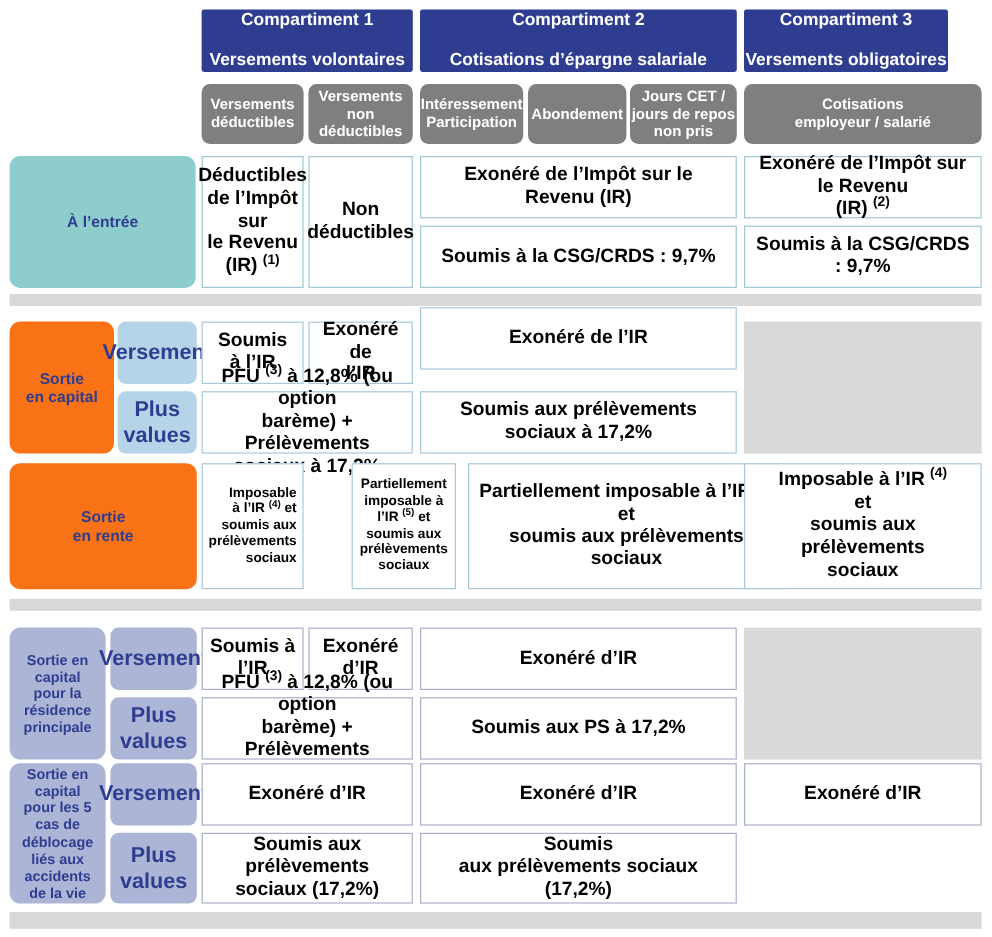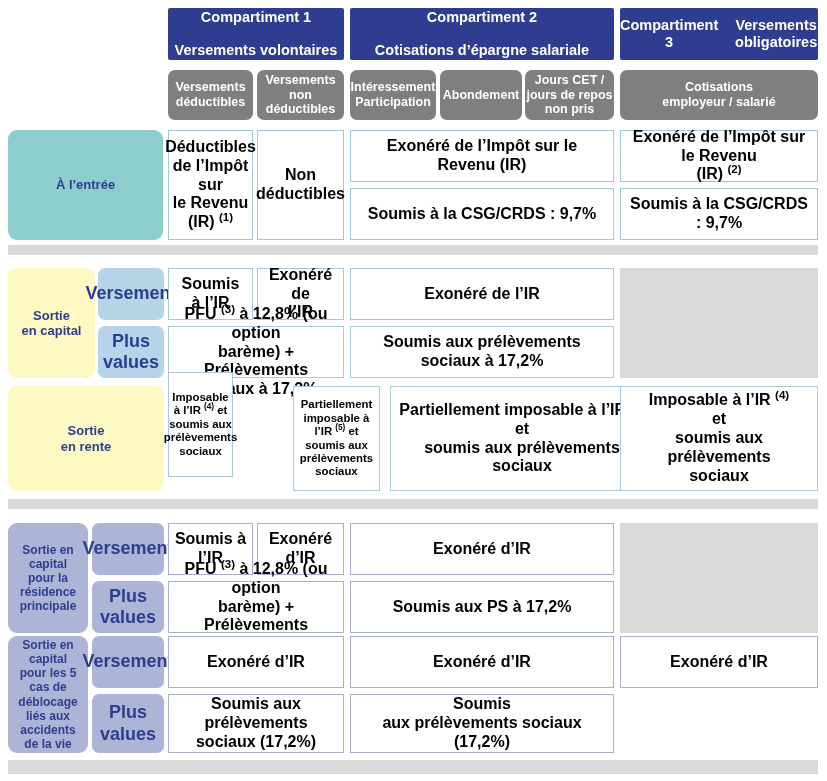--- a/index.html
+++ b/index.html
@@ -51,21 +51,21 @@
 
   
   .lbl {
     color: #2e3d8f;
     font-weight: bold;
     font-size: 13px;
     border-radius: 9px;
     padding: 2px 4px;
   }
   .lbl-teal   { background: #8ecdcd; }
-  .lbl-blue   { background: #fef9c3; }
+  .lbl-blue   { background: #f97316; }
   .lbl-periw  { background: #adb5d6; }
   .lbl-xs     { font-size: 12px; }
 
   
   .sublbl {
     color: #2e3d8f;
     font-weight: bold;
     font-size: 18px;
     border-radius: 7px;
   }
@@ -105,21 +105,21 @@
   <div class="box comp-hdr" style="left:168px; top:8px; width:176px; height:52px; flex-direction:column;">
     <span>Compartiment 1</span>
     <span class="l2">Versements volontaires</span>
   </div>
 
   <div class="box comp-hdr" style="left:350px; top:8px; width:264px; height:52px; flex-direction:column;">
     <span>Compartiment 2</span>
     <span class="l2">Cotisations d’épargne salariale</span>
   </div>
 
-  <div class="box comp-hdr" style="left:620px; top:8px; width:198px; height:52px; ">
+  <div class="box comp-hdr" style="left:620px; top:8px; width:170px; height:52px; flex-direction:column;">
     <span>Compartiment 3</span>
     <span class="l2">Versements obligatoires</span>
   </div>
 
   <div class="box sub-hdr" style="left:168px; top:70px; width:85px; height:50px; flex-direction:column;">
     <span>Versements</span>
     <span>déductibles</span>
   </div>
 
   <div class="box sub-hdr" style="left:257px; top:70px; width:87px; height:50px; flex-direction:column;">
@@ -193,40 +193,40 @@
   </div>
 
   <div class="box cell cell-blue" style="left:168px; top:268px; width:85px; height:52px;">
     <span>Soumis<br>à l’IR</span>
   </div>
 
   <div class="box cell cell-blue" style="left:257px; top:268px; width:87px; height:52px;">
     <span>Exonéré de<br>l’IR</span>
   </div>
 
-  <div class="box cell cell-blue" style="left:350px; top:268px; width:264px; height:52px;">
+  <div class="box cell cell-blue" style="left:350px; top:256px; width:264px; height:52px;">
     <span>Exonéré de l’IR</span>
   </div>
 
   <div class="box cell cell-blue" style="left:168px; top:326px; width:176px; height:52px;">
     <span>PFU&nbsp;<sup class="fn">(3)</sup> à 12,8% (ou option<br>barème) + Prélèvements<br>sociaux à 17,2%</span>
   </div>
 
   <div class="box cell cell-blue" style="left:350px; top:326px; width:264px; height:52px;">
     <span>Soumis aux prélèvements sociaux à 17,2%</span>
   </div>
 
   <div class="grey-panel" style="position:absolute; left:620px; top:268px; width:198px; height:110px;"></div>
 
   <div class="box lbl lbl-blue" style="left:8px; top:386px; width:156px; height:105px; flex-direction:column;">
     <span>Sortie</span>
     <span>en rente</span>
   </div>
 
-  <div class="box cell cell-blue cell-sm" style="left:168px; top:372px; width:65px; height:105px;">
+  <div class="box cell cell-blue cell-sm" style="left:168px; top:386px; width:85px; height:105px;text-align:right;">
     <span>Imposable<br>à l’IR&nbsp;<sup class="fn">(4)</sup> et<br>soumis aux<br>prélèvements<br>sociaux</span>
   </div>
 
   <div class="box cell cell-blue cell-sm" style="left:257px; top:386px; width:87px; height:105px;margin-left:36px;">
     <span>Partiellement<br>imposable à<br>l’IR&nbsp;<sup class="fn">(5)</sup> et<br>soumis aux<br>prélèvements<br>sociaux</span>
   </div>
 
   <div class="box cell cell-blue" style="left:350px; top:386px; width:264px; height:105px;margin-left:40px;">
     <span>Partiellement imposable à l’IR&nbsp;<sup class="fn">(5)</sup><br>et<br>soumis aux prélèvements sociaux</span>
   </div>

